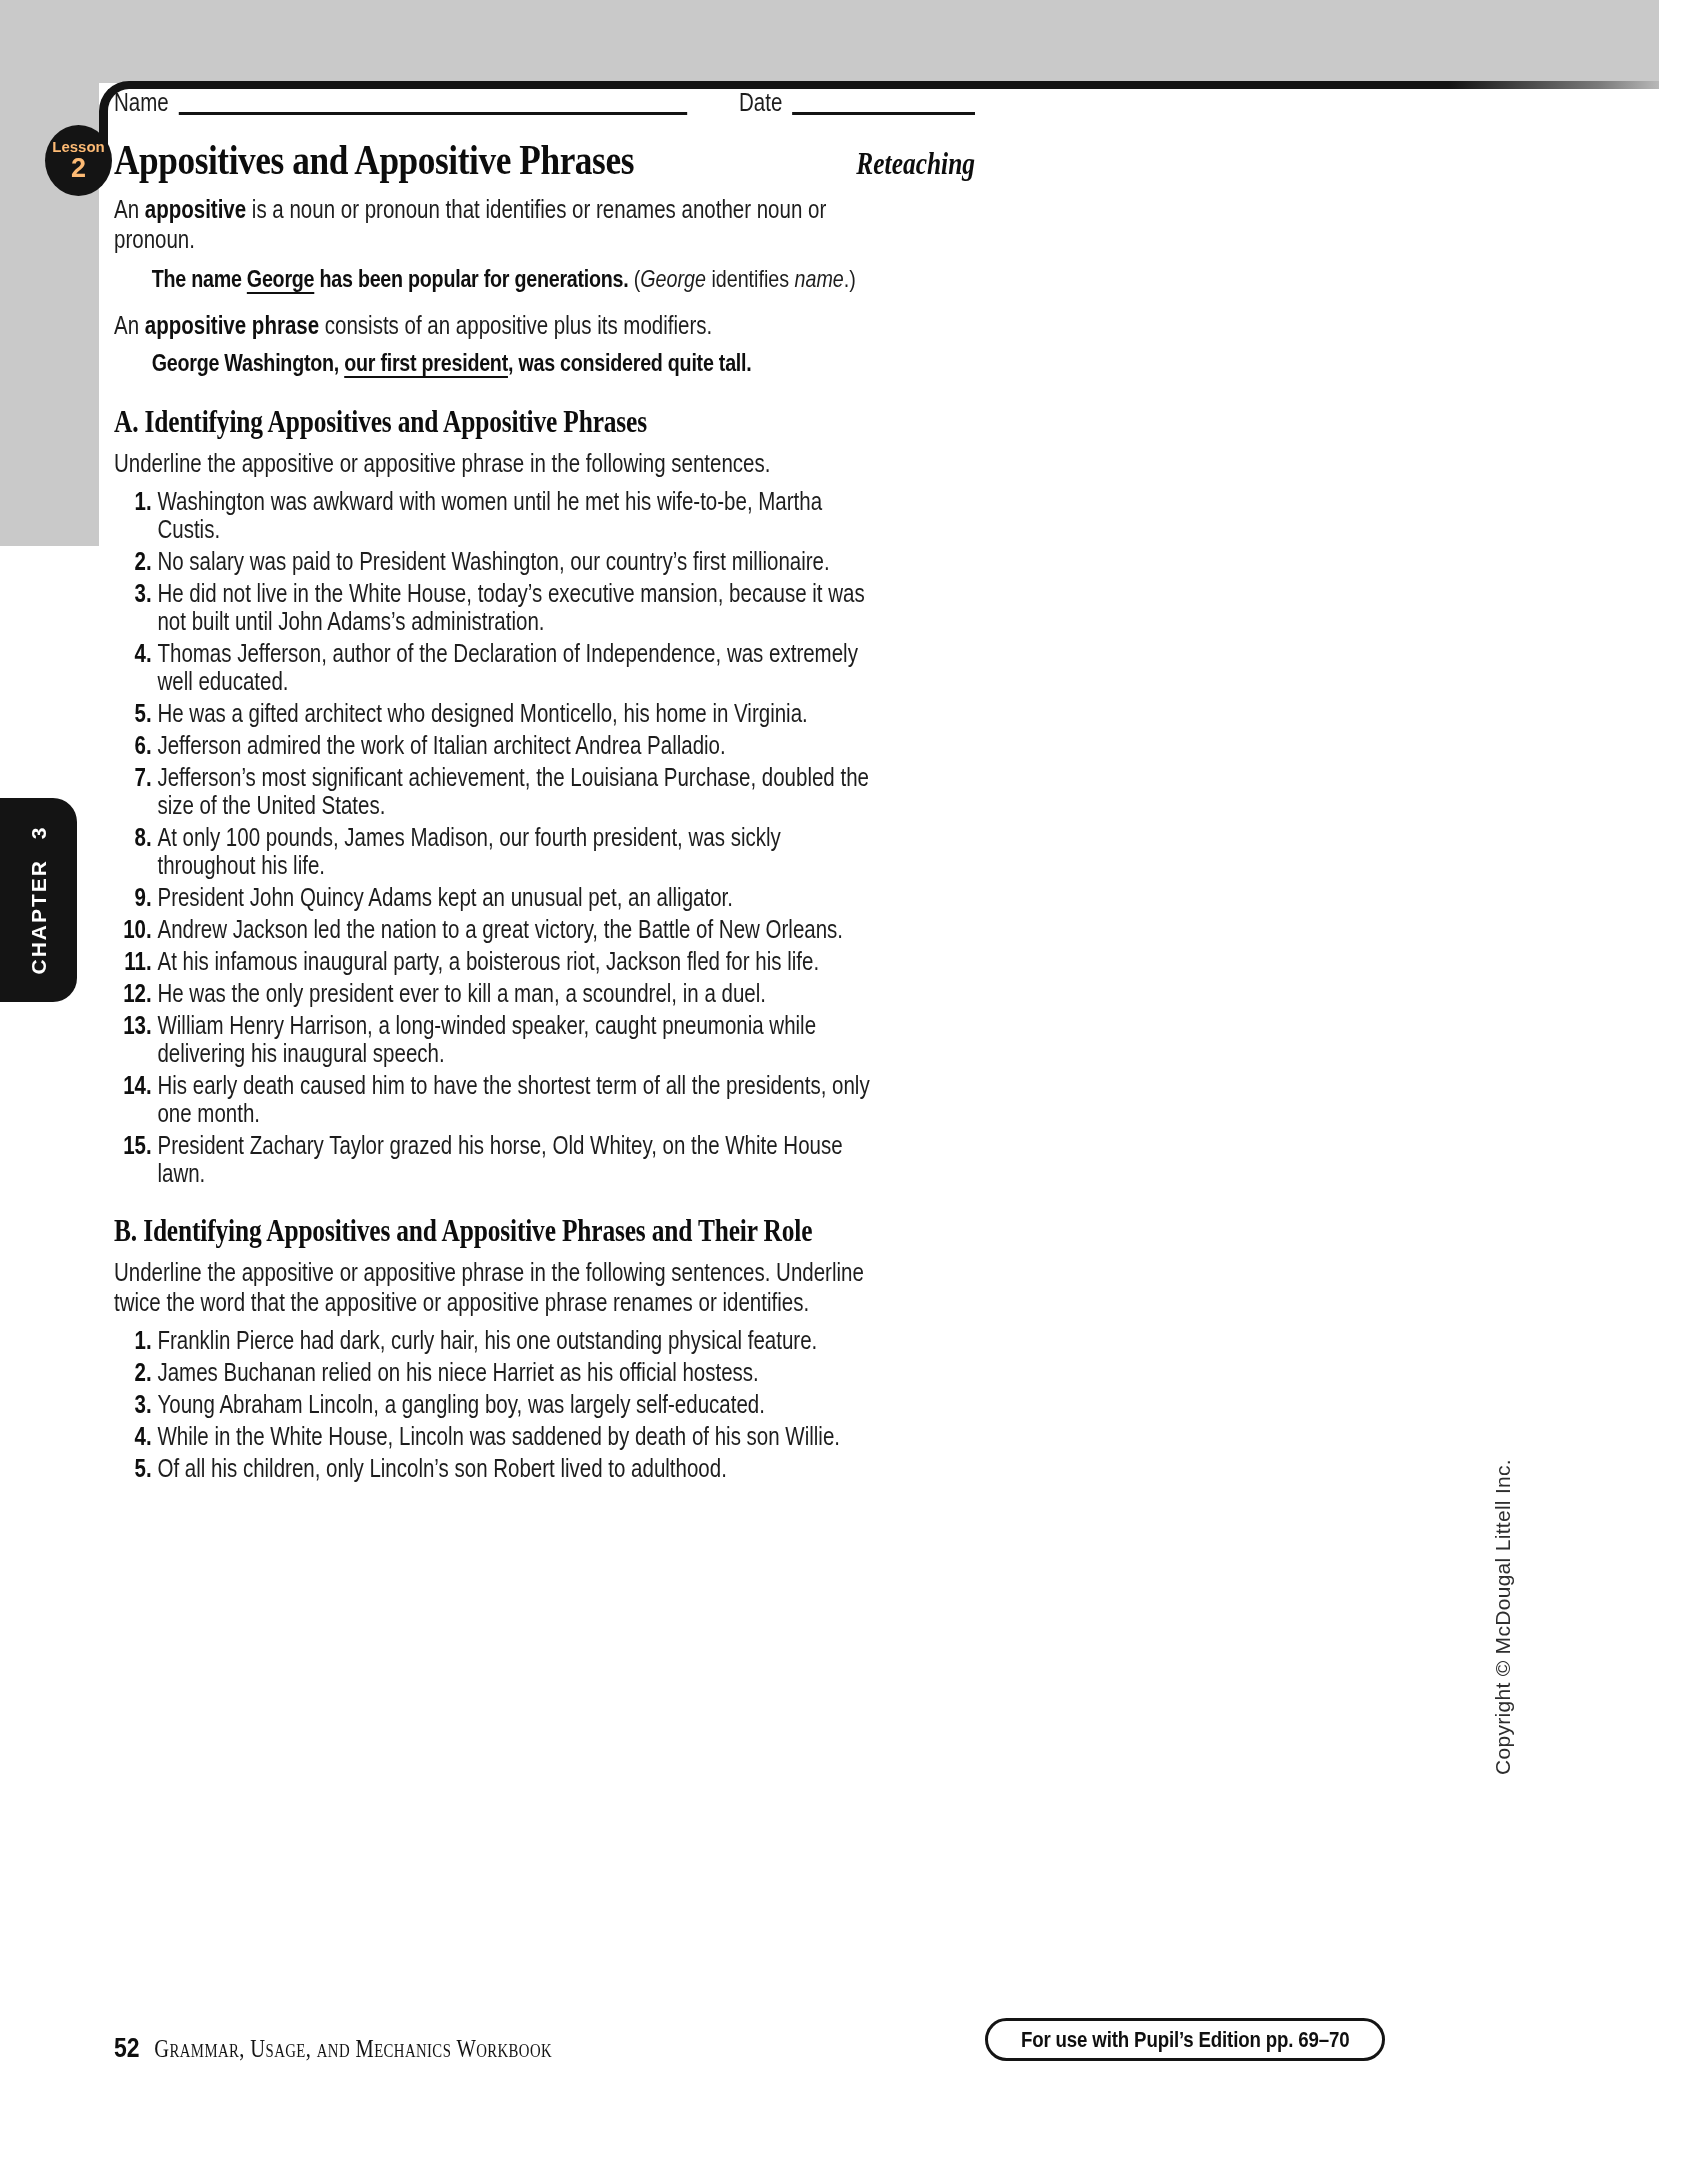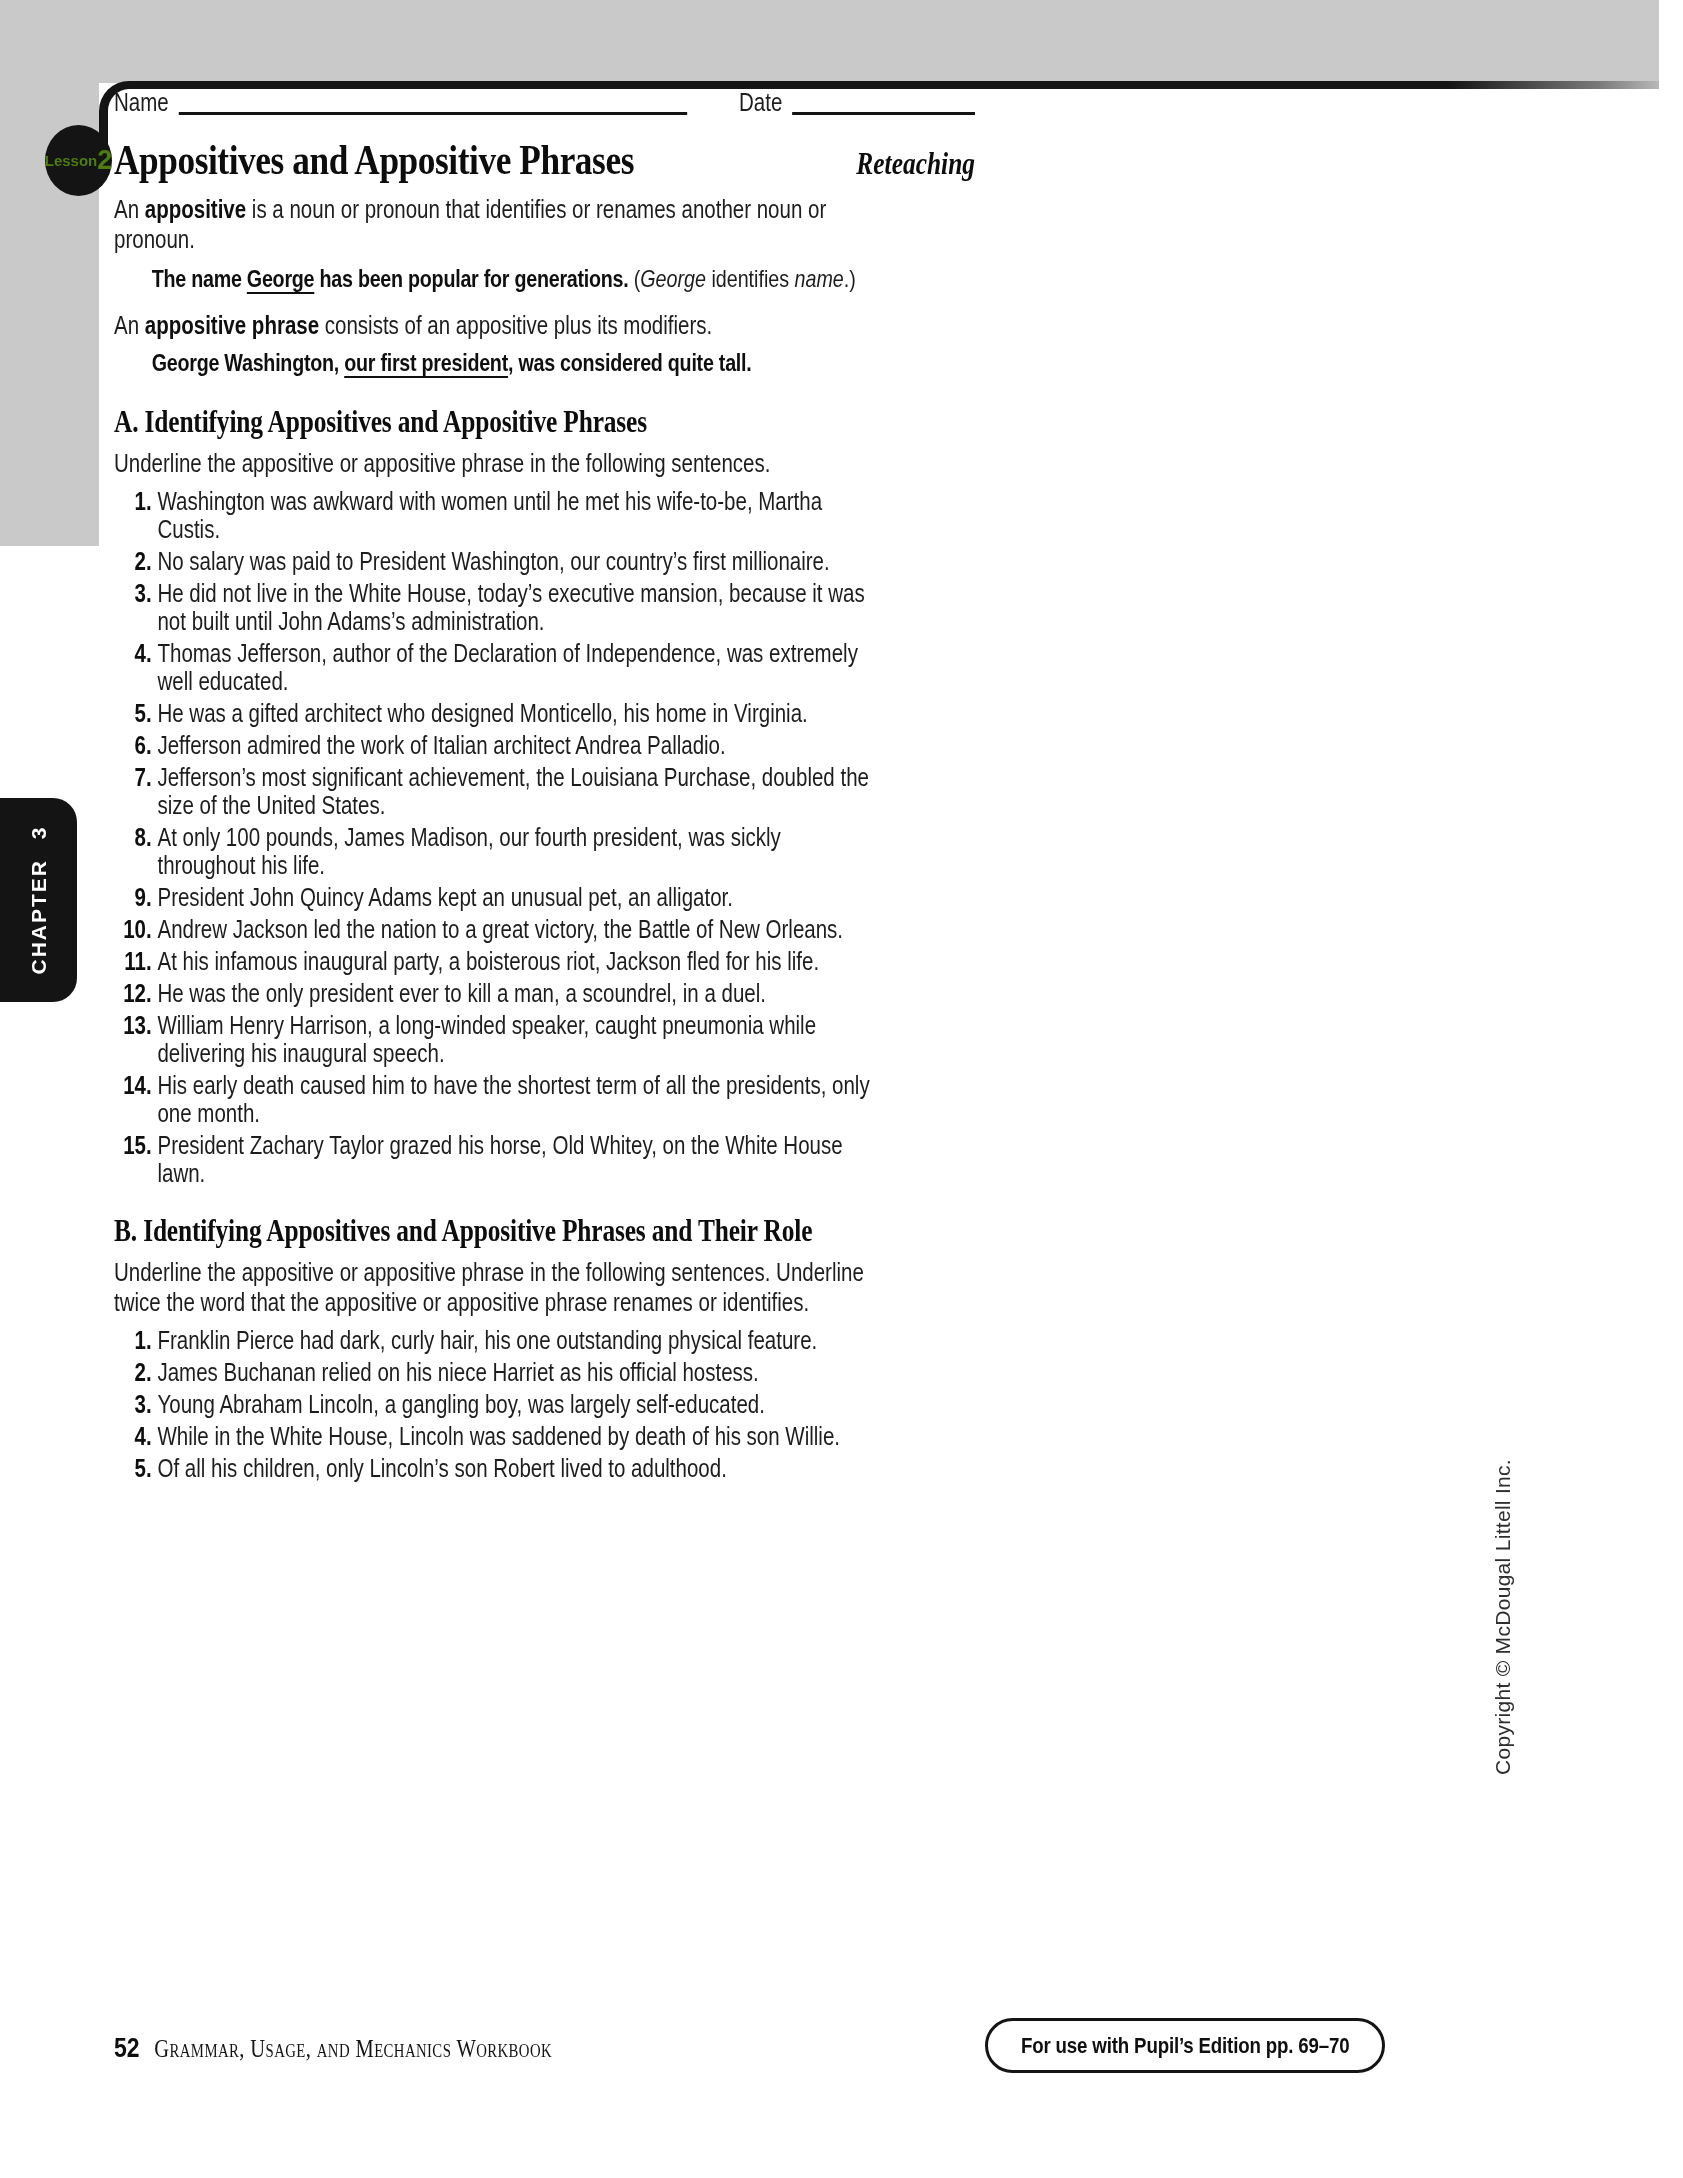--- a/index.html
+++ b/index.html
@@ -10,22 +10,22 @@
   
   .gray-band  { position:absolute; left:0; top:0; width:1659px; height:83px; background:#c9c9c9; }
   .gray-left  { position:absolute; left:0; top:0; width:99px; height:546px; background:#c9c9c9; }
   
   .corner  { position:absolute; left:99px; top:81px; width:69px; height:61px;
              border-top:8px solid #141414; border-left:9px solid #141414; border-top-left-radius:30px; }
   .topline { position:absolute; left:158px; top:81px; width:1501px; height:8px;
              background:linear-gradient(to right,#141414 0%,#141414 86%,#7a7a7a 96%,#b8b8b8 100%); }
   
   .badge { position:absolute; left:45px; top:125px; width:67px; height:71px; background:#141414;
-           border-radius:50%; display:flex; align-items:center; justify-content:center;
-           color:#4d7c0f; text-align:right; }
+           border-radius:50%; display:flex; flex-direction:column; align-items:center; justify-content:center;
+           color:#fdba74; text-align:right; }
   .badge-l1 { font-size:15px; font-weight:bold; line-height:16px; }
   .badge-l2 { font-size:27px; font-weight:bold; line-height:27px; }
   
   .chapter-tab { position:absolute; left:0; top:798px; width:77px; height:204px; background:#141414;
                  border-radius:0 24px 24px 0; }
   .chapter-tab-text { position:absolute; left:50%; top:50%; transform:translate(-50%,-50%) rotate(-90deg);
                  color:#fff; font-weight:bold; font-size:21px; letter-spacing:2px; word-spacing:12px; white-space:nowrap; }
   
   .copyright { position:absolute; left:1503px; top:1617px; transform:translate(-50%,-50%) rotate(-90deg);
                white-space:nowrap; font-size:21px; color:#2e2e2e; letter-spacing:0.3px; }
@@ -54,21 +54,21 @@
   .items { margin-top:9px; }
   .item { display:flex; margin-bottom:4px; font-size:25px; line-height:28px; }
   .item .num { width:46px; text-align:right; font-weight:bold; flex:none; color:#0f0f0f; }
   .item .itext { margin-left:7px; max-width:881px; }
   
   .footer { position:absolute; left:114px; top:2032px; transform:scaleX(0.82); transform-origin:0 0;
             display:flex; align-items:baseline; white-space:nowrap; }
   .pageno { font-weight:bold; font-size:28px; color:#0f0f0f; }
   .booktitle { margin-left:18px; font-family:"Liberation Serif", serif; font-variant-caps:small-caps;
                font-size:25px; letter-spacing:0.5px; color:#141414; }
-  .stamp { position:absolute; left:985px; top:2018px; width:400px; height:55px; border:3px solid #141414;
+  .stamp { position:absolute; left:985px; top:2018px; width:400px; height:43px; border:3px solid #141414;
            border-radius:29px; box-sizing:border-box; display:flex; align-items:center; justify-content:center; background:#fff;text-align:right; }
   .stamp span { font-weight:bold; font-size:22px; letter-spacing:-0.2px; white-space:nowrap;
                 transform:scaleX(0.85); color:#0f0f0f; }
 </style>
 </head>
 <body>
 
 <div>
 
   <div class="gray-band"></div>

